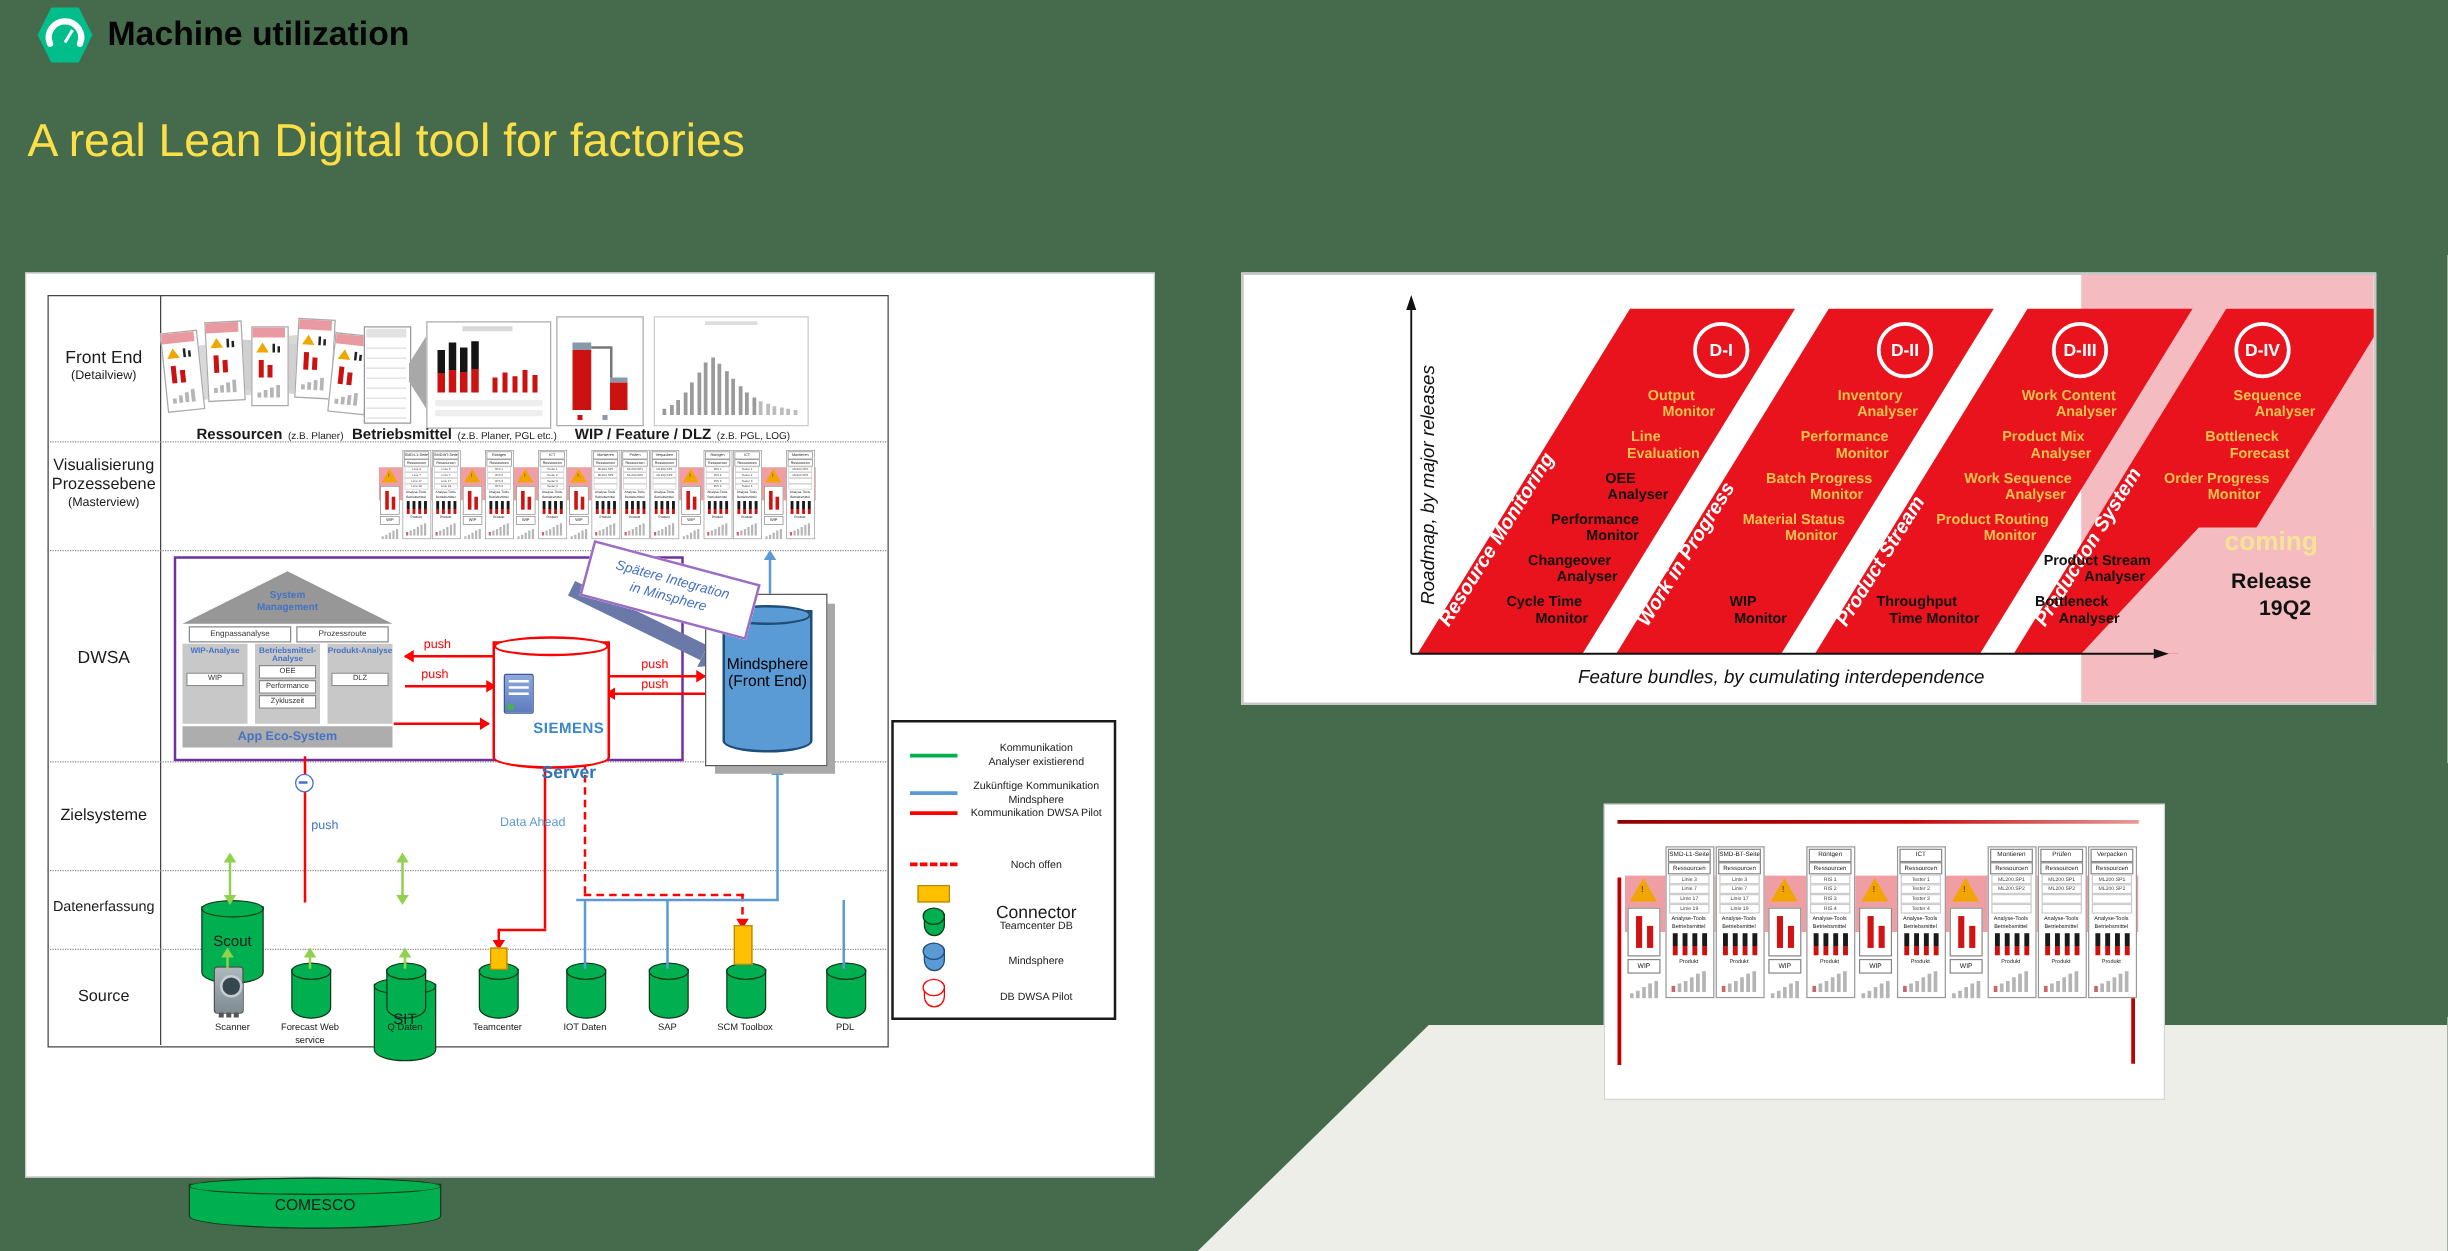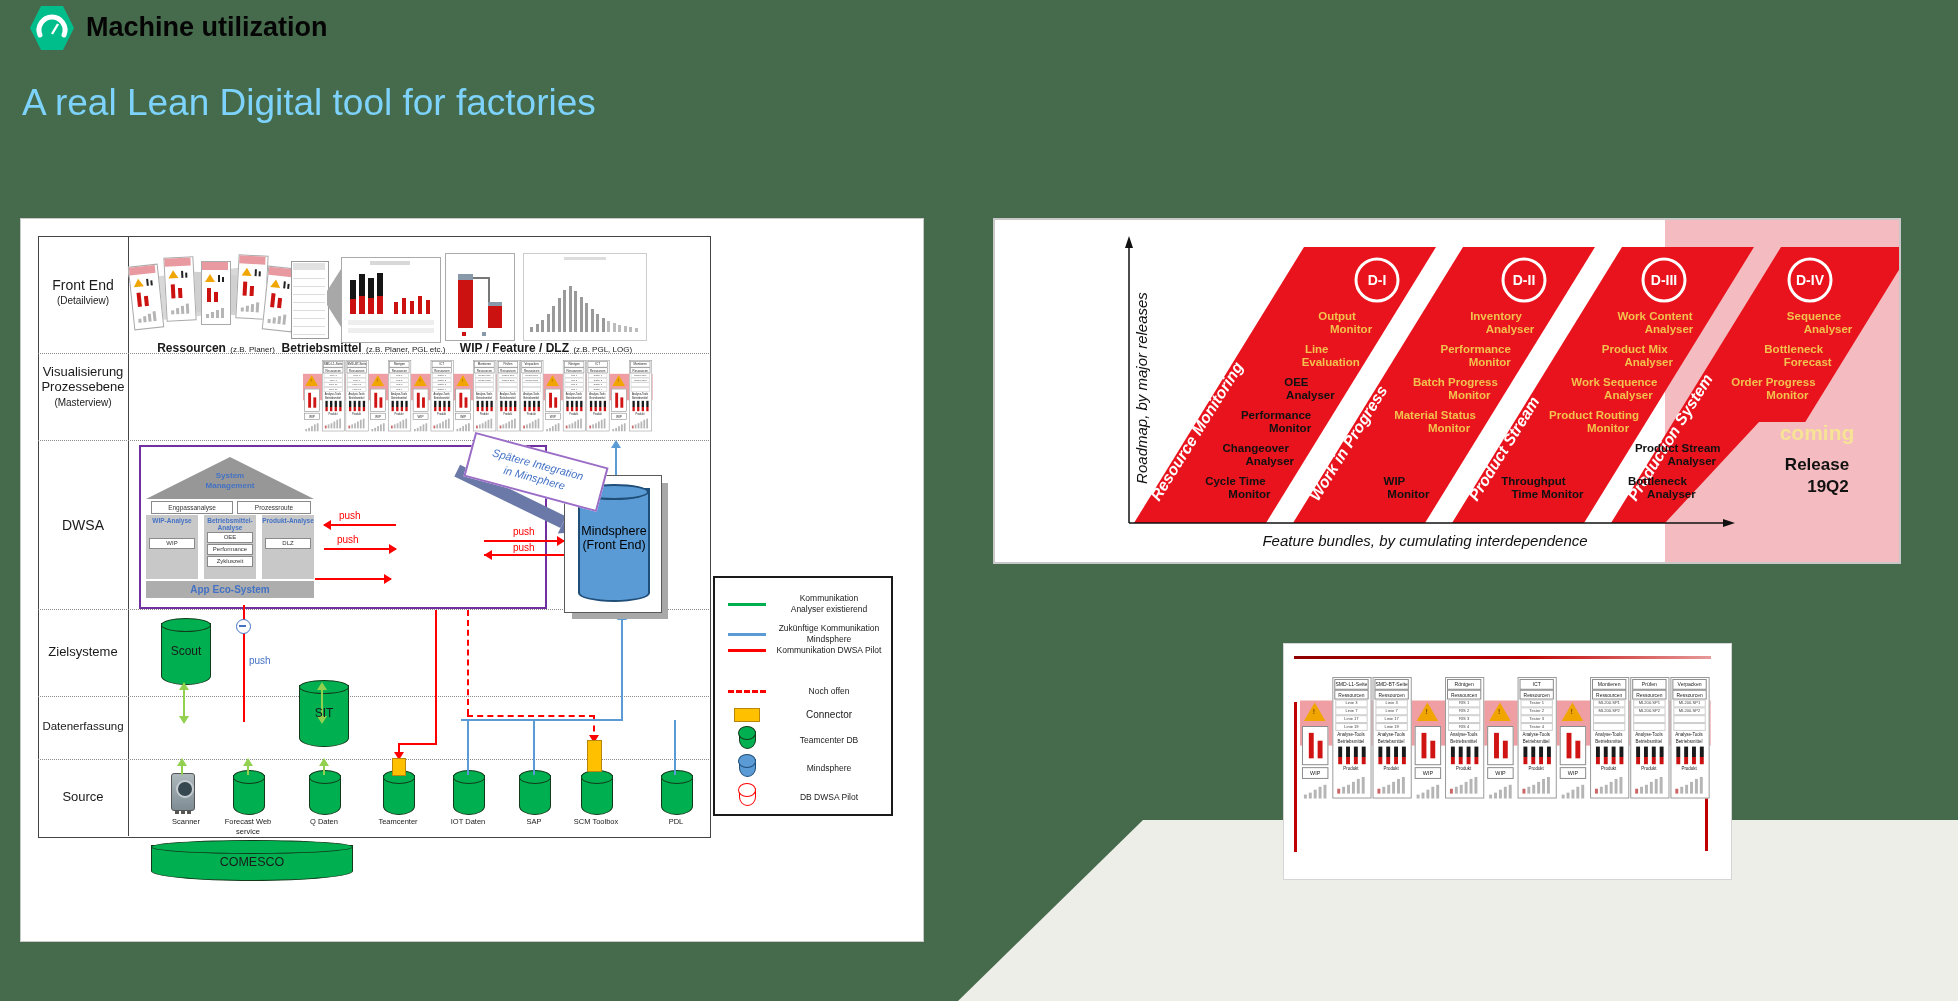--- a/index.html
+++ b/index.html
@@ -35,21 +35,21 @@
 <div class="abs" style="left:0;top:0;width:1718px;height:140px">
   <span class="abs" style="left:28px;top:5px">
     <svg width="48" height="46" viewBox="0 0 48 46">
       <polygon points="13,1 35,1 46,23 35,45 13,45 2,23" fill="#00BE8C"></polygon>
       <path d="M12 30 A13 13 0 1 1 36 30" fill="none" stroke="#fff" stroke-width="5" stroke-linecap="round"></path>
       <line x1="24" y1="29" x2="31" y2="18" stroke="#00BE8C" stroke-width="3"></line>
       <line x1="24" y1="29" x2="30" y2="19" stroke="#fff" stroke-width="2.4"></line>
     </svg>
   </span>
   <div class="abs" style="left:86px;top:12px;font-size:27px;font-weight:bold;color:#050505">Machine utilization</div>
-  <div class="abs" style="left:22px;top:82px;font-size:37px;color:#7dd3fc">A real Lean Digital tool for factories</div>
+  <div class="abs" style="left:22px;top:92px;font-size:37px;color:#fde047">A real Lean Digital tool for factories</div>
 </div>
 
 <div id="arch" class="panel" style="left:20px;top:218px;width:902px;height:722px;border:1px solid #c9c9c9">
 
   <div class="abs" style="left:17px;top:17px;width:671px;height:600px;border:1.3px solid #444"></div>
   <div class="abs" style="left:107px;top:17px;width:0;height:600px;border-left:1.3px solid #444"></div>
   <div class="dotted" style="left:17px;top:134px;width:671px"></div>
   <div class="dotted" style="left:17px;top:221px;width:671px"></div>
   <div class="dotted" style="left:17px;top:390px;width:671px"></div>
   <div class="dotted" style="left:17px;top:477px;width:671px"></div>
@@ -548,20 +548,31 @@
   <div class="abs" style="left:436px;top:238px;width:150px;height:28px;transform:rotate(26deg);transform-origin:0 50%">
     <div class="abs" style="left:0;top:7px;width:118px;height:13px;background:#6B79A8"></div>
     <div class="abs" style="left:118px;top:0;width:0;height:0;border-top:13px solid transparent;border-bottom:13px solid transparent;border-left:22px solid #6B79A8"></div>
   </div>
   <div class="abs" style="left:446px;top:230px;width:134px;height:42px;background:#fff;border:2px solid #9B6DC6;transform:rotate(15deg);
               display:flex;flex-direction:column;justify-content:center;text-align:center;font-style:italic;color:#4472C4;font-size:11px;line-height:1.25;z-index:4">
     <div>Spätere Integration</div>
     <div>in Minsphere</div>
   </div>
 
+  <div class="cyl cyl-redline abs" style="left:373px;top:294px;width:90px;height:98px;border-width:2px;z-index:3">
+    <div class="abs cyl-txt" style="left:7px;top:24px;width:22px;height:30px;background:linear-gradient(180deg,#8FAADC,#5C7BC0);border:1px solid #3A5795;border-radius:2px">
+      <div style="margin:4px 3px 0 3px;height:2px;background:#fff"></div>
+      <div style="margin:3px 3px 0 3px;height:2px;background:#fff"></div>
+      <div style="margin:3px 3px 0 3px;height:2px;background:#fff"></div>
+      <div style="position:absolute;left:2px;bottom:2px;width:5px;height:5px;background:#4CAF50"></div>
+    </div>
+    <div class="abs cyl-txt" style="left:30px;top:28px;width:58px;font-size:12px;font-weight:bold;color:#3A86C8;letter-spacing:.4px">SIEMENS</div>
+    <div class="abs cyl-txt" style="left:30px;top:48px;width:58px;font-size:14px;font-weight:bold;color:#2E75B6">Server</div>
+    <div class="abs cyl-txt" style="left:4px;top:76px;width:70px;font-size:10px;color:#5B9BD5;text-align:left">Data Ahead</div>
+  </div>
 
   <div class="abs" style="left:543px;top:256px;width:96px;height:136px;background:#fff;border:1.5px solid #595959;box-shadow:7px 7px 0 -1px #A8A8A8;z-index:3">
     <div class="cyl cyl-blue abs" style="left:13px;top:12px;width:68px;height:110px;border-width:2px">
       <div class="cyl-txt" style="padding-top:34px;font-size:12.5px;color:#000">
         <div>Mindsphere</div>
         <div>(Front End)</div>
       </div>
     </div>
   </div>
 
@@ -644,21 +655,21 @@
           <div style="width: 38px; height: 0px; border-top: 3px dashed rgb(255, 0, 0);"></div>
         </div>
         <div style="position: absolute; left: 52px; top: 0px; width: 112px; height: 28px; display: flex; flex-direction: column; justify-content: center; font-size: 8.5px; text-align: center; line-height: 1.25;">
           <div>Noch offen</div>
         </div>
       </div>
       <div style="position: absolute; left: 6px; top: 123px; width: 164px; height: 28px;">
         <div style="position: absolute; left: 0px; top: 0px; width: 52px; height: 28px; display: flex; align-items: center; justify-content: center;">
           <div style="width: 24px; height: 12px; background: rgb(255, 192, 0); border: 1px solid rgb(184, 134, 11);"></div>
         </div>
-        <div style="position: absolute; left: 52px; top: 0px; width: 112px; height: 28px; display: flex; flex-direction: column; justify-content: center; font-size: 10px; text-align: center; line-height: 1.25;">
+        <div style="position: absolute; left: 52px; top: 15px; width: 112px; height: 28px; display: flex; flex-direction: column; justify-content: center; font-size: 14px; text-align: center; line-height: 1.25;">
           <div>Connector</div>
         </div>
       </div>
       <div style="position: absolute; left: 6px; top: 148px; width: 164px; height: 28px;">
         <div style="position: absolute; left: 0px; top: 0px; width: 52px; height: 28px; display: flex; align-items: center; justify-content: center;">
           <div class="cyl cyl-green" style="width: 15px; height: 16px;"></div>
         </div>
         <div style="position: absolute; left: 52px; top: 0px; width: 112px; height: 28px; display: flex; flex-direction: column; justify-content: center; font-size: 8.5px; text-align: center; line-height: 1.25;">
           <div>Teamcenter DB</div>
         </div>

